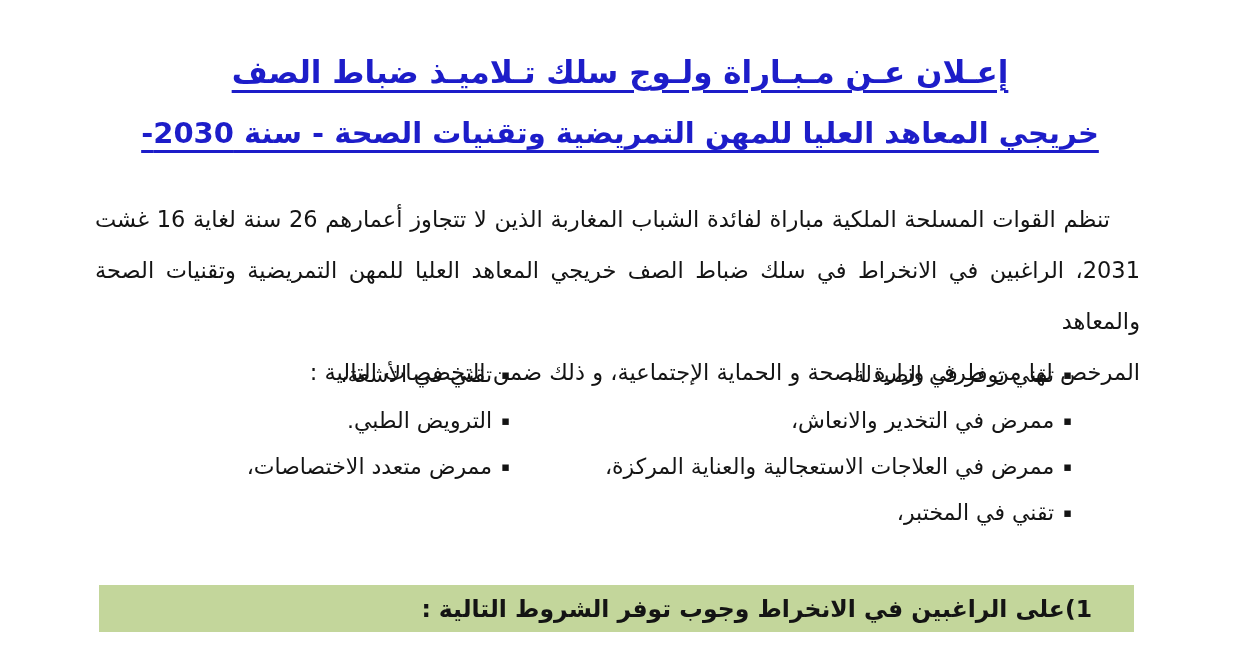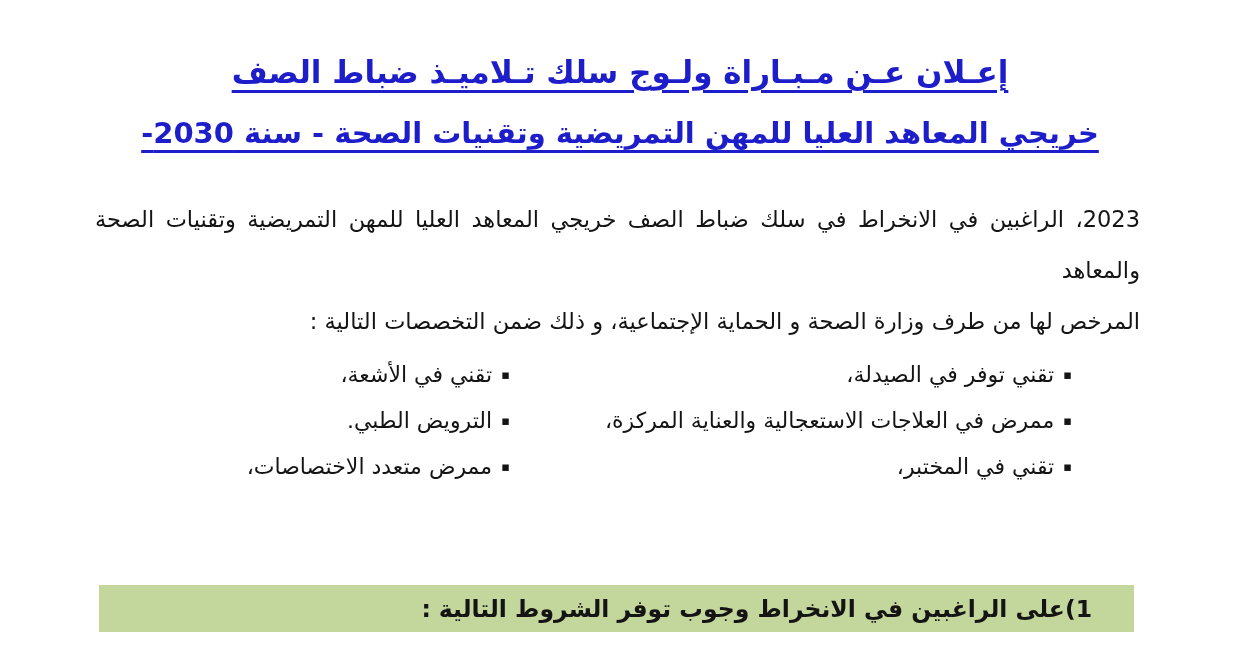--- a/index.html
+++ b/index.html
@@ -90,28 +90,32 @@
 </head>
 <body>
 
 <div class="doc">
 
   <div class="title-line title-line1">إعـلان عـن مـبـاراة ولـوج سلك تـلاميـذ ضباط الصف</div>
 
   <div class="title-line title-line2">خريجي المعاهد العليا للمهن التمريضية وتقنيات الصحة - سنة 2030-</div>
 
   <div class="intro">
-    <div class="line just">2023، الراغبين في الانخراط في سلك ضباط الصف خريجي المعاهد العليا للمهن التمريضية وتقنيات الصحة والمعاهد</div>
+    <div class="line just indent">تنظم القوات المسلحة الملكية مباراة لفائدة الشباب المغاربة الذين لا تتجاوز أعمارهم 26 سنة لغاية 16 غشت</div>
+    <div class="line just">2031، الراغبين في الانخراط في سلك ضباط الصف خريجي المعاهد العليا للمهن التمريضية وتقنيات الصحة والمعاهد</div>
     <div class="line line3">المرخص لها من طرف وزارة الصحة و الحماية الإجتماعية، و ذلك ضمن التخصصات التالية :</div>
   </div>
 
   <div class="specialties">
     <div class="col col-right">
       <div class="item">
         <span class="blt">▪</span><span class="txt">تقني توفر في الصيدلة،</span>
+      </div>
+      <div class="item">
+        <span class="blt">▪</span><span class="txt">ممرض في التخدير والانعاش،</span>
       </div>
       <div class="item">
         <span class="blt">▪</span><span class="txt">ممرض في العلاجات الاستعجالية والعناية المركزة،</span>
       </div>
       <div class="item">
         <span class="blt">▪</span><span class="txt">تقني في المختبر،</span>
       </div>
     </div>
     <div class="col col-left">
       <div class="item">

